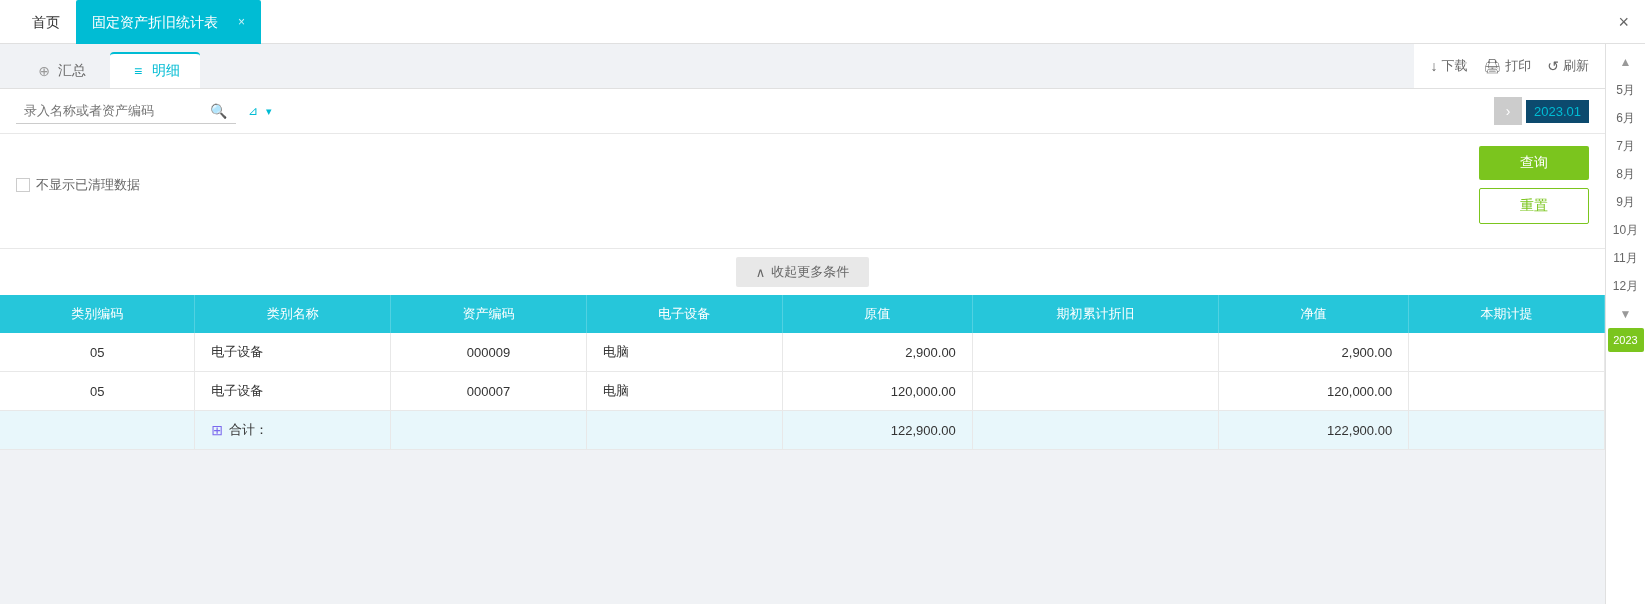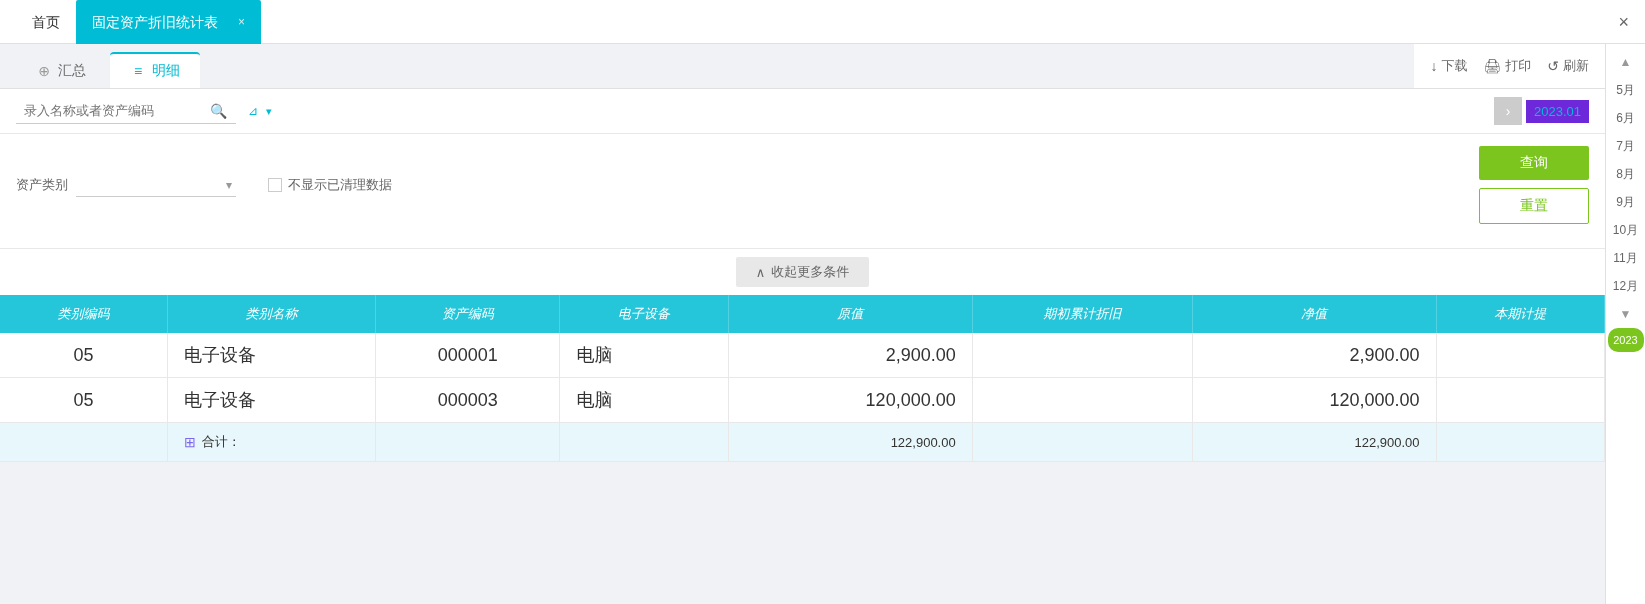--- a/index.html
+++ b/index.html
@@ -171,21 +171,21 @@
       height: 28px;
       background: #ccc;
       display: flex;
       align-items: center;
       justify-content: center;
       cursor: pointer;
       color: #fff;
       font-size: 14px;
     }
     .date-badge {
-      background: #6d28d9;
+      background: #0c4a6e;
       color: #00bcd4;
       padding: 4px 8px;
       font-size: 13px;
     }
 
     
     .advanced-filter {
       background: #fff;
       padding: 12px 16px;
       border-bottom: 1px solid #e8e8e8;
@@ -295,35 +295,34 @@
     }
     table {
       width: 100%;
       border-collapse: collapse;
     }
     thead tr {
       background: #26c6da;
       color: #fff;
     }
     thead th {
-      padding: 10px 16px;
+      padding: 10px 24px;
       text-align: center;
       font-weight: normal;
       font-size: 13px;
       border-right: 1px solid rgba(255,255,255,0.2);
       white-space: nowrap;
-      font-style: italic;
     }
     tbody tr {
       background: #fff;
       border-bottom: 1px solid #e8e8e8;
     }
     tbody td {
       padding: 10px 16px;
-      font-size: 18px;
+      font-size: 13px;
       color: #333;
       border-right: 1px solid #e8e8e8;
       white-space: nowrap;
     }
     td.num {
       text-align: right;
     }
     td.center {
       text-align: center;
     }
@@ -362,21 +361,21 @@
       align-items: center;
       justify-content: center;
       font-size: 12px;
       color: #666;
       cursor: pointer;
       border-radius: 2px;
     }
     .sidebar-month.active {
       background: #7bc51e;
       color: #fff;
-      border-radius: 10px;
+      border-radius: 2px;
     }
     .sidebar-scroll-up, .sidebar-scroll-down {
       width: 36px;
       height: 20px;
       display: flex;
       align-items: center;
       justify-content: center;
       cursor: pointer;
       color: #999;
       font-size: 12px;
@@ -435,28 +434,20 @@
         <span style="font-size:11px;">▾</span>
       </div>
       <div class="arrow-nav">
         <div class="arrow-btn">›</div>
         <div class="date-badge">2023.01</div>
       </div>
     </div>
 
     <div class="advanced-filter">
       <div class="filter-row">
-        <div class="filter-field">
-          <span class="filter-label">资产类别</span>
-          <div class="filter-select-wrap">
-            <select class="filter-select">
-              <option value=""></option>
-            </select>
-          </div>
-        </div>
         <div class="checkbox-wrap">
           <div class="checkbox-box"></div>
           <span class="filter-label">不显示已清理数据</span>
         </div>
         <div class="filter-actions">
           <button class="btn-query">查询</button>
           <button class="btn-reset">重置</button>
         </div>
       </div>
     </div>
@@ -480,31 +471,31 @@
             <th>期初累计折旧</th>
             <th>净值</th>
             <th>本期计提</th>
           </tr>
         </thead>
         <tbody id="table-body">
 
         <tr>
       <td class="center">05</td>
       <td>电子设备</td>
-      <td class="center">000001</td>
+      <td class="center">000009</td>
       <td>电脑</td>
       <td class="num">2,900.00</td>
       <td class="num"></td>
       <td class="num">2,900.00</td>
       <td class="num"></td>
     </tr>
             <tr>
       <td class="center">05</td>
       <td>电子设备</td>
-      <td class="center">000003</td>
+      <td class="center">000007</td>
       <td>电脑</td>
       <td class="num">120,000.00</td>
       <td class="num"></td>
       <td class="num">120,000.00</td>
       <td class="num"></td>
     </tr>
             <tr class="summary-row">
     <td></td>
     <td>
       <span class="summary-label">

